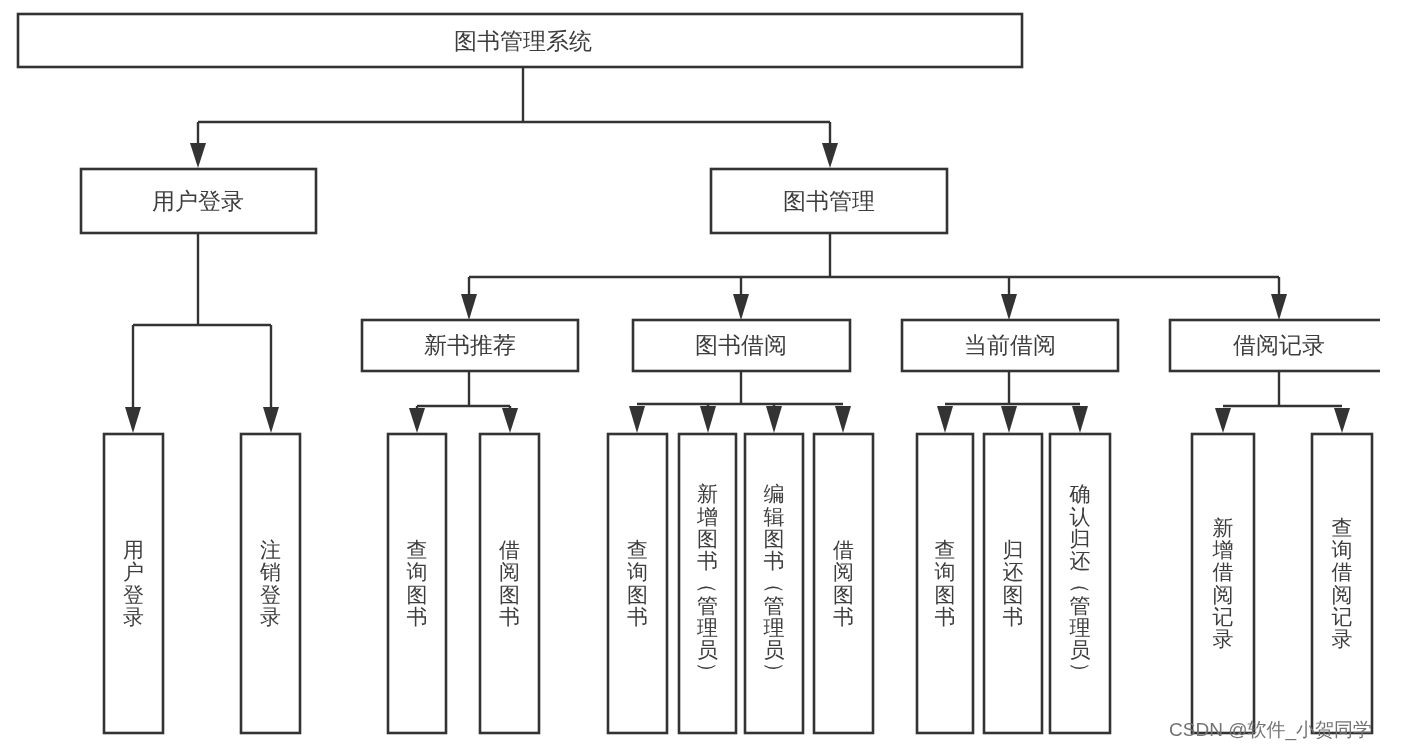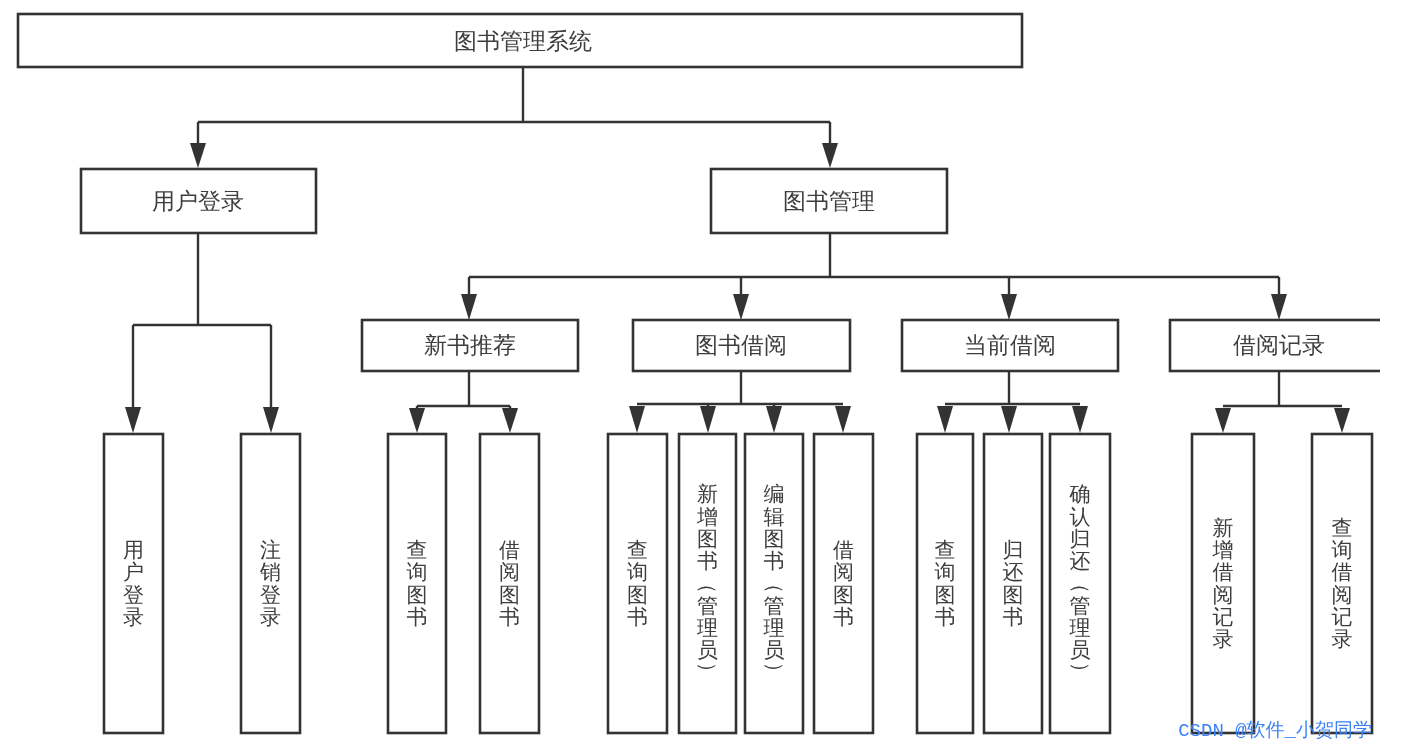--- a/index.html
+++ b/index.html
@@ -75,22 +75,22 @@
     display: block;
   }
   .leaf-label span.ch.rot {
     display: block;
     transform: rotate(90deg);
   }
   .watermark {
     position: absolute;
     right: 8px;
     bottom: 4px;
-    color: #3b82f6;
-    font-family: Liberation Mono, monospace;
+    color: #737373;
+    font-family: Liberation Sans, sans-serif;
     font-size: 19px;
     white-space: nowrap;
     pointer-events: none;
   }
 </style>
 </head>
 <body>
 
 <div id="diagram-root">
 

